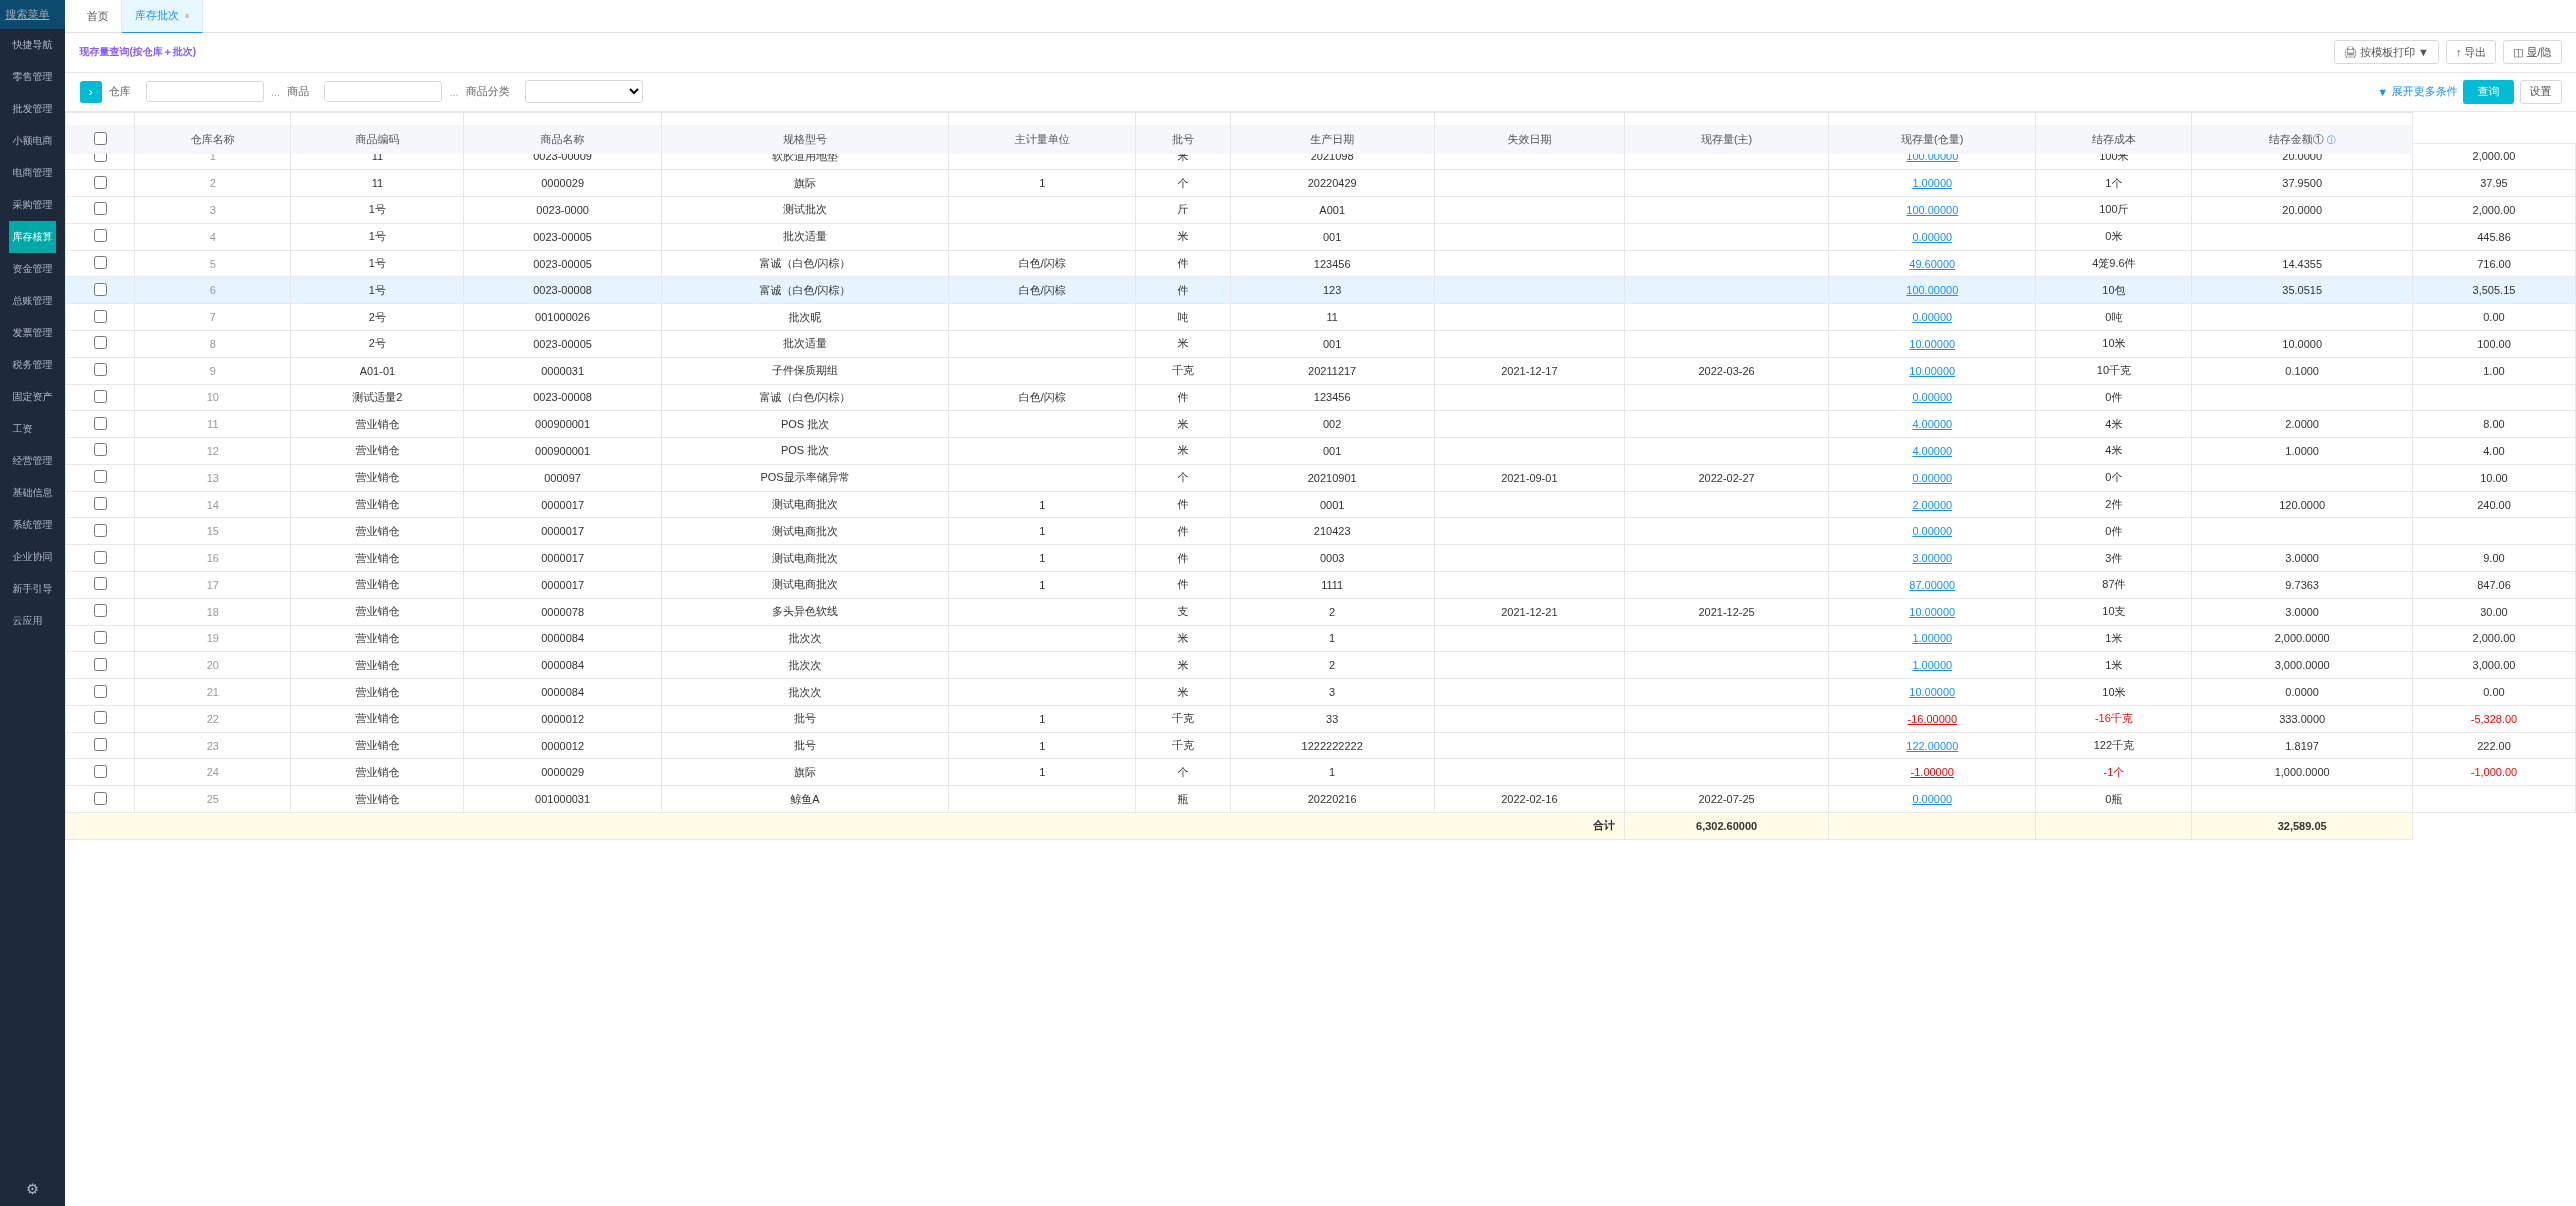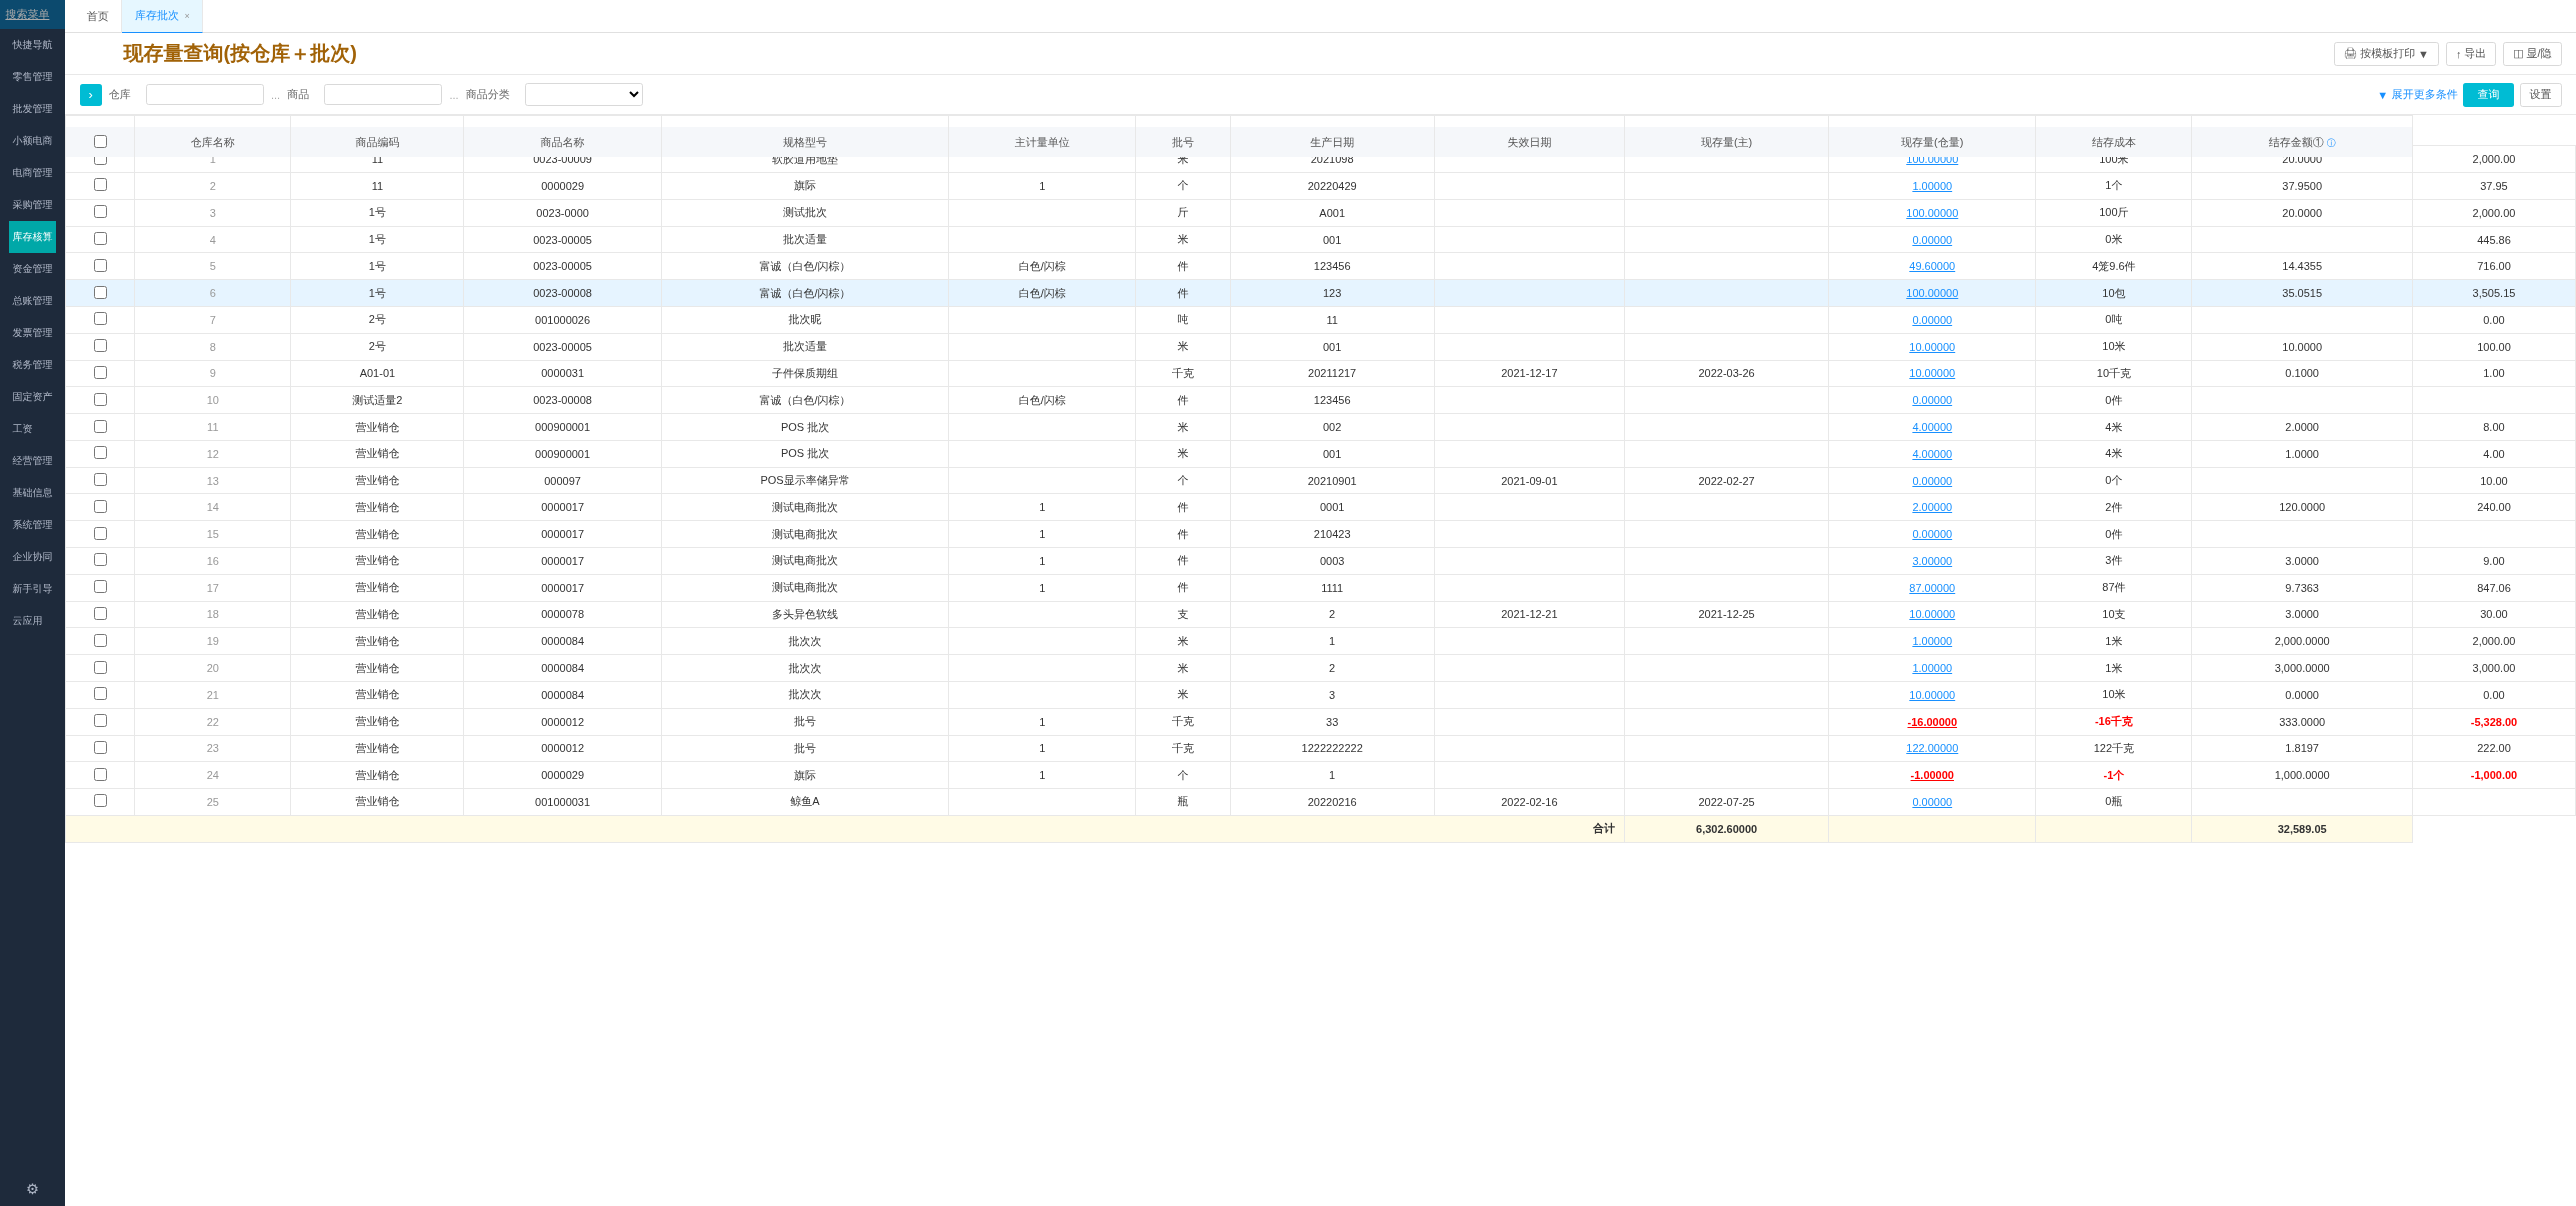--- a/index.html
+++ b/index.html
@@ -91,24 +91,23 @@
     .page-header {
       background: #fff;
       padding: 7.2px 14.5px;
       border-bottom: 0.9px solid #e8e8e8;
       display: flex;
       align-items: center;
       justify-content: space-between;
       flex-shrink: 0;
     }
     .page-title {
-      font-size: 20px;
+      font-size: 10px;
       font-weight: bold;
-      color: #a16207;
-      margin-left: 44px;
+      color: #8b5cf6;
     }
     .header-actions {
       display: flex;
       gap: 7.2px;
       align-items: center;
     }
     .header-btn {
       display: flex;
       align-items: center;
       gap: 2.7px;
@@ -193,21 +192,21 @@
     }
     td {
       padding: 5.4px 5.4px;
       border: 0.9px solid #e8e8e8;
       color: #333;
       white-space: nowrap;
       text-align: center;
     }
     tbody tr.highlighted { background: #e6f4ff; }
     .link-text { color: #1890ff; text-decoration: underline; cursor: pointer; }
-    .red-text { color: #f00; font-weight: bold; }
+    .red-text { color: #f00; }
     .row-num { color: #999; }
 
     
     .table-footer {
       position: sticky;
       bottom: 0;
       background: #fffbe6;
       border-top: 1.8px solid #e8e8e8;
     }
     .table-footer td {

